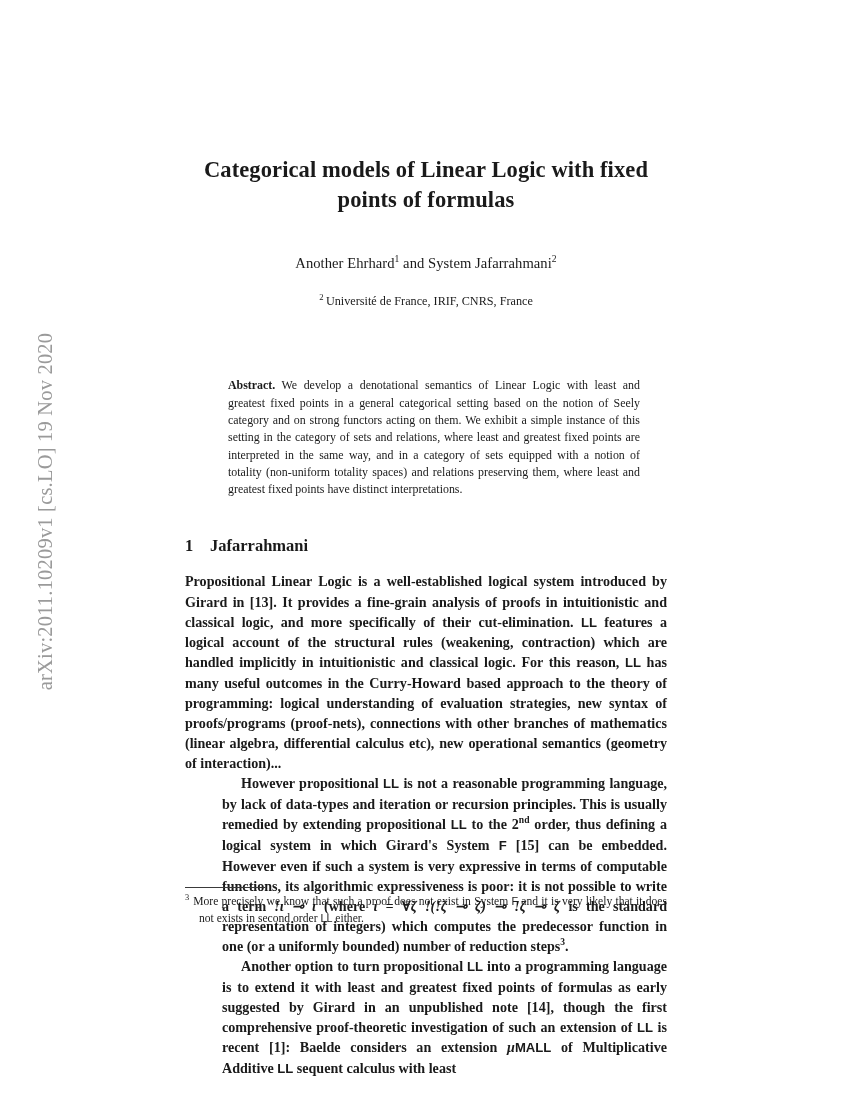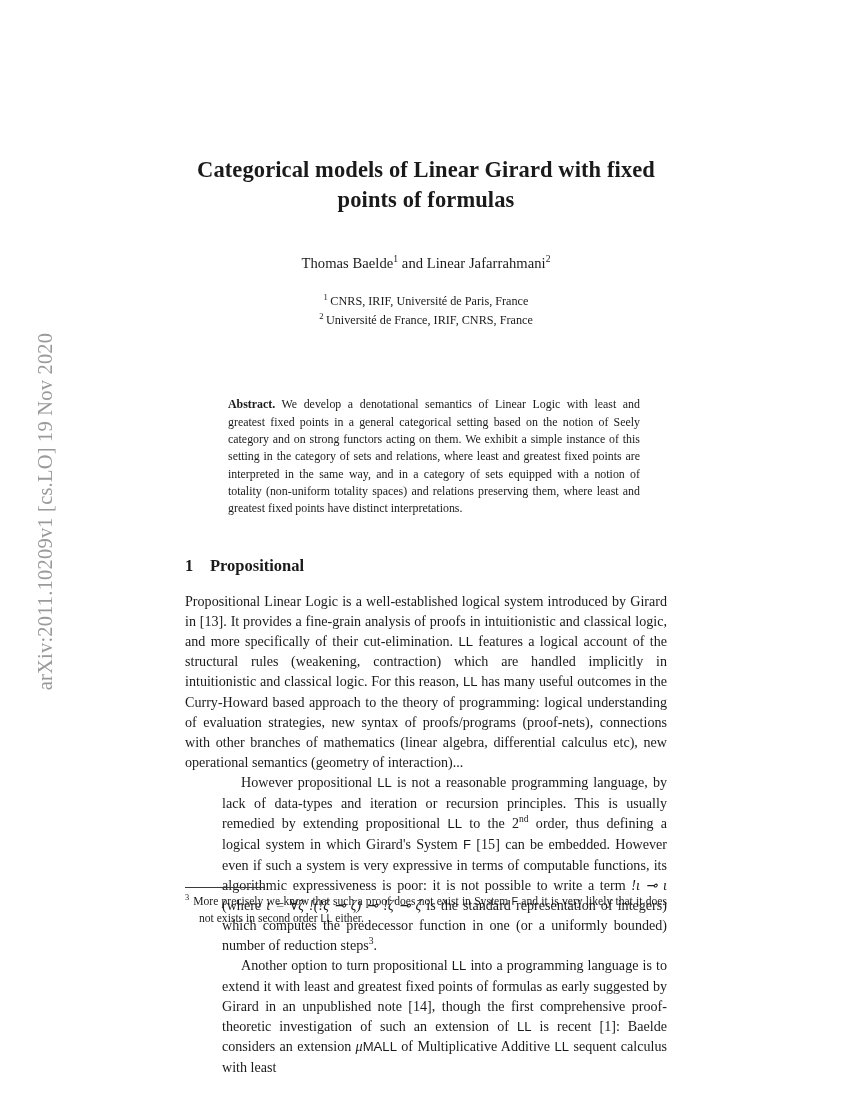--- a/index.html
+++ b/index.html
@@ -103,20 +103,21 @@
     width: 25px;
   }
 
   
   .body-par {
     font-size: 14.1px;
     line-height: 1.425;
     text-align: justify;
     text-justify: inter-word;
     margin: 0;
+    font-weight: bold;
   }
   #par-1 { margin-top: 15px; }
   #par-2, #par-3 { text-indent: 19px; margin-left: 37px; }
 
   .ll { font-family: "Liberation Sans", "DejaVu Sans", sans-serif; font-size: 0.93em; }
   .mi { font-style: italic; }
   .sup { font-size: 0.68em; vertical-align: super; line-height: 0; }
 
   
   #footnote {
@@ -149,38 +150,37 @@
 </head>
 <body>
 
 <div id="arxiv-stamp">
   <div class="stamp-text" style="color: rgb(154, 154, 154);">arXiv:2011.10209v1  [cs.LO]  19 Nov 2020</div>
 </div>
 
 <div id="page">
 
   <div id="title-block">
-    <h1 id="paper-title">Categorical models of Linear Girard with fixed points of formulas</h1>
+    <h1 id="paper-title">Categorical models of Linear Logic with fixed points of formulas</h1>
 
     <div id="authors">
-      <span>Thomas Baelde</span><sup>1</sup><span> and </span><span>Linear Jafarrahmani</span><sup>2</sup>
+      <span>Another Ehrhard</span><sup>1</sup><span> and </span><span>System Jafarrahmani</span><sup>2</sup>
     </div>
 
     <div id="affiliations">
-      <div class="aff-line"><sup>1</sup><span>CNRS, IRIF, Université de Paris, France</span></div>
       <div class="aff-line"><sup>2</sup><span>Université de France, IRIF, CNRS, France</span></div>
     </div>
   </div>
 
   <div id="abstract">
     <span class="abstract-label">Abstract.</span><span> We develop a denotational semantics of Linear Logic with least and greatest fixed points in a general categorical setting based on the notion of Seely category and on strong functors acting on them. We exhibit a simple instance of this setting in the category of sets and relations, where least and greatest fixed points are interpreted in the same way, and in a category of sets equipped with a notion of totality (non-uniform totality spaces) and relations preserving them, where least and greatest fixed points have distinct interpretations.</span>
   </div>
 
   <div id="section-heading">
-    <span class="sec-num">1</span><span>Propositional</span>
+    <span class="sec-num">1</span><span>Jafarrahmani</span>
   </div>
 
   <p id="par-1" class="body-par"><span>Propositional Linear Logic is a well-established logical system introduced by Girard in [13]. It provides a fine-grain analysis of proofs in intuitionistic and classical logic, and more specifically of their cut-elimination. </span><span class="ll">LL</span><span> features a logical account of the structural rules (weakening, contraction) which are handled implicitly in intuitionistic and classical logic. For this reason, </span><span class="ll">LL</span><span> has many useful outcomes in the Curry-Howard based approach to the theory of programming: logical understanding of evaluation strategies, new syntax of proofs/programs (proof-nets), connections with other branches of mathematics (linear algebra, differential calculus etc), new operational semantics (geometry of interaction)...</span></p>
 
   <p id="par-2" class="body-par"><span>However propositional </span><span class="ll">LL</span><span> is not a reasonable programming language, by lack of data-types and iteration or recursion principles. This is usually remedied by extending propositional </span><span class="ll">LL</span><span> to the 2</span><span class="sup">nd</span><span> order, thus defining a logical system in which Girard's System </span><span class="ll">F</span><span> [15] can be embedded. However even if such a system is very expressive in terms of computable functions, its algorithmic expressiveness is poor: it is not possible to write a term </span><span class="mi">!ι ⊸ ι</span><span> (where </span><span class="mi">ι = ∀ζ !(!ζ ⊸ ζ) ⊸ !ζ ⊸ ζ</span><span> is the standard representation of integers) which computes the predecessor function in one (or a uniformly bounded) number of reduction steps</span><span class="sup">3</span><span>.</span></p>
 
   <p id="par-3" class="body-par"><span>Another option to turn propositional </span><span class="ll">LL</span><span> into a programming language is to extend it with least and greatest fixed points of formulas as early suggested by Girard in an unpublished note [14], though the first comprehensive proof-theoretic investigation of such an extension of </span><span class="ll">LL</span><span> is recent [1]: Baelde considers an extension </span><span class="mi">μ</span><span class="ll">MALL</span><span> of Multiplicative Additive </span><span class="ll">LL</span><span> sequent calculus with least</span></p>
 
   <div id="footnote">
     <div id="footnote-rule"></div>

